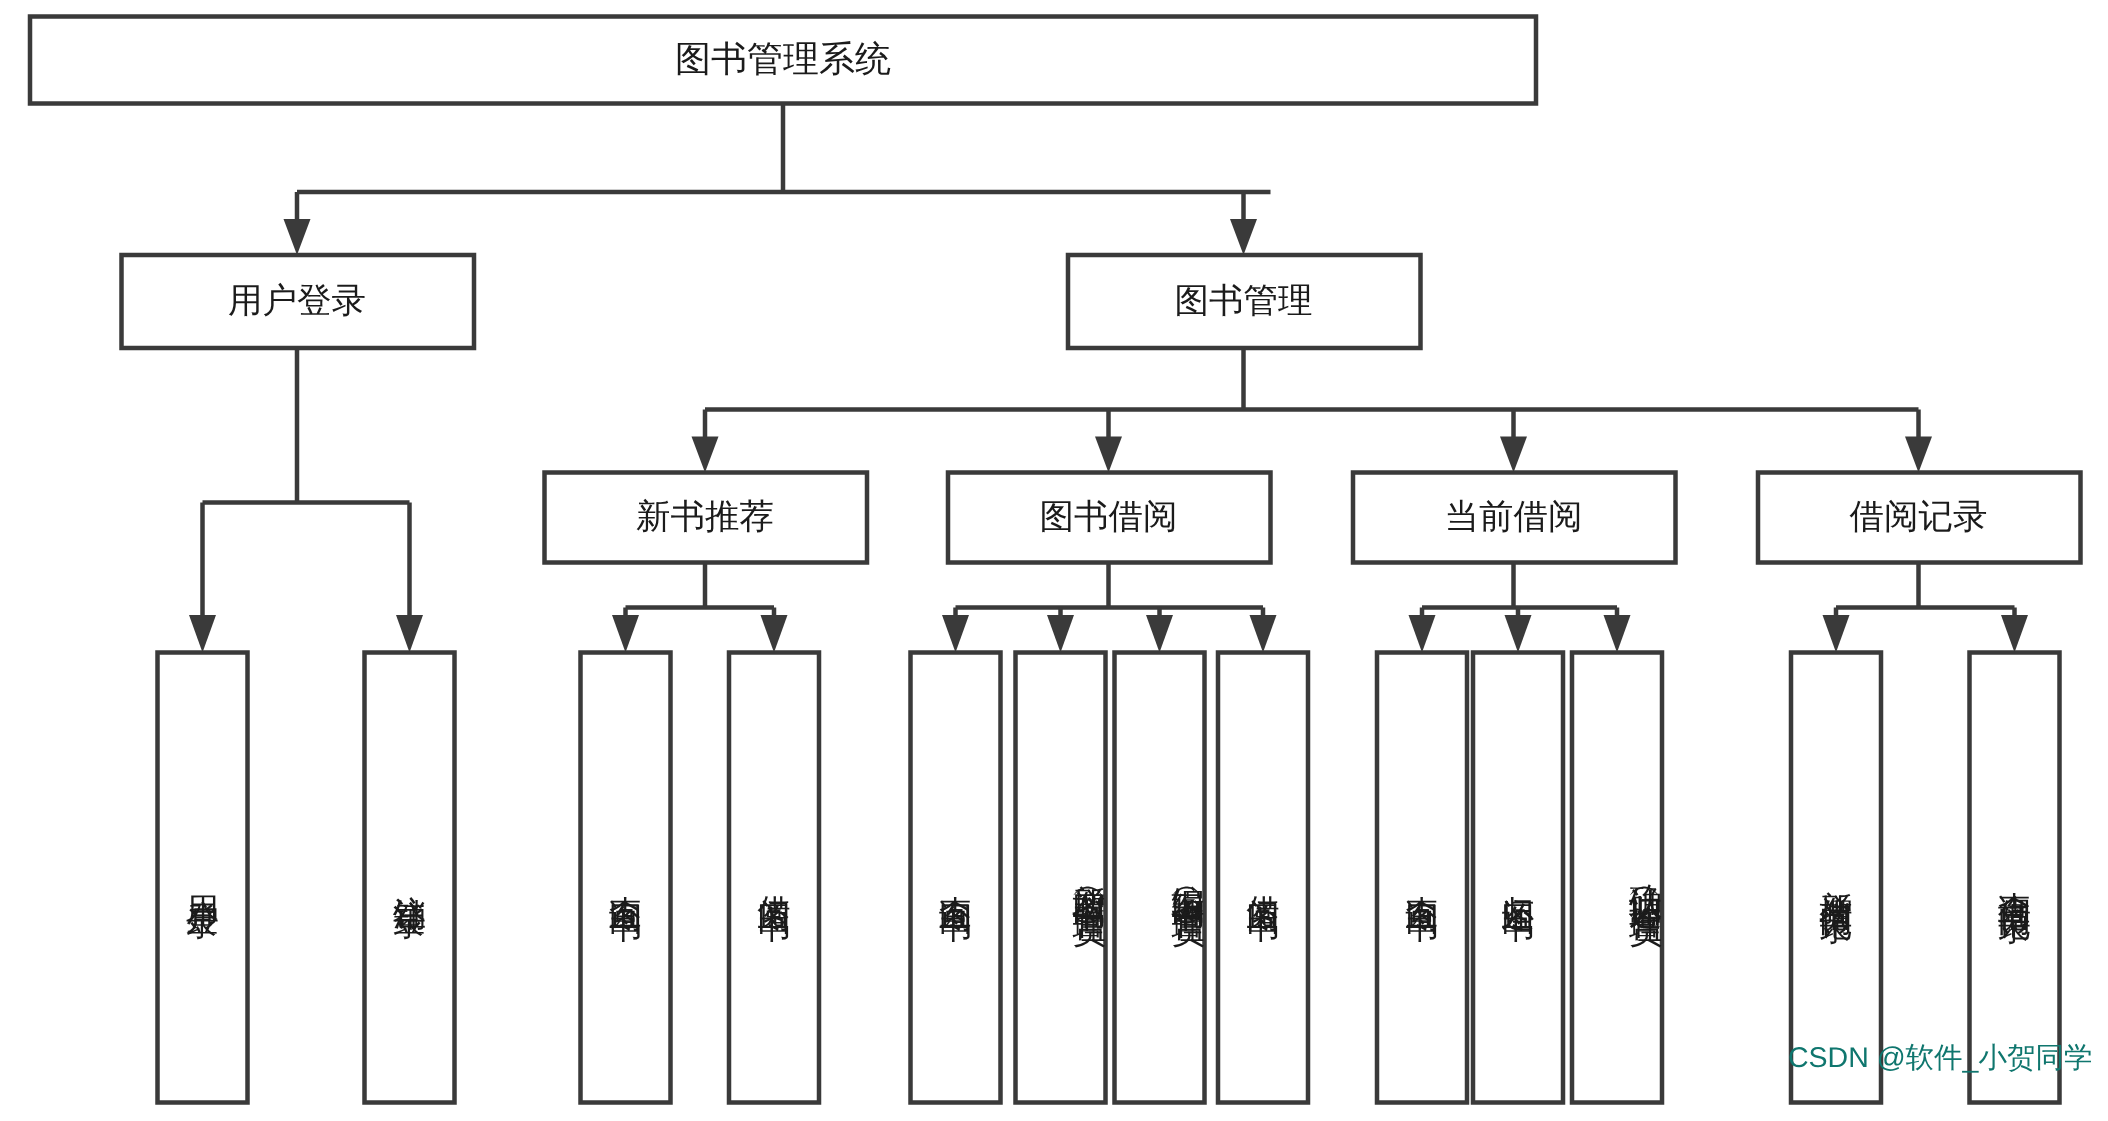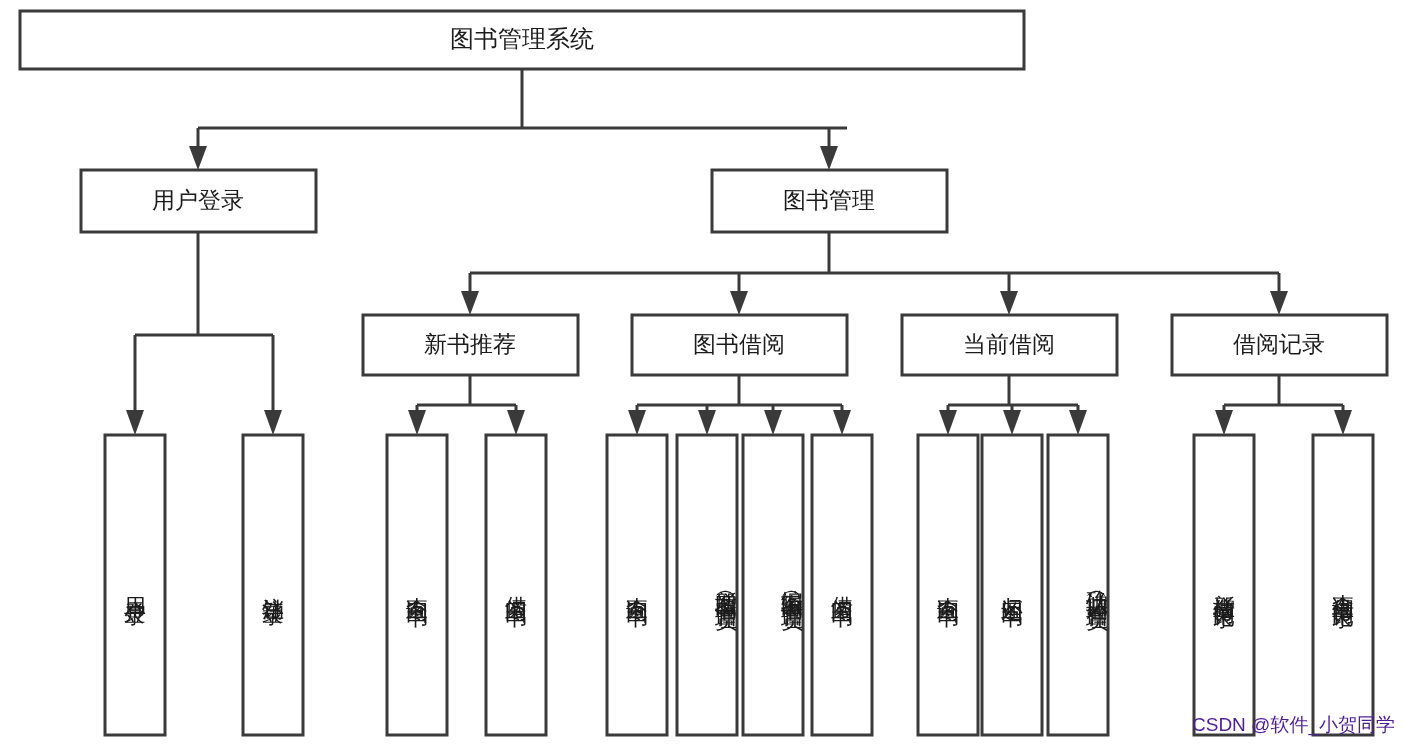--- a/index.html
+++ b/index.html
@@ -69,24 +69,24 @@
     display: flex;
     align-items: center;
     justify-content: center;
     text-align: center;
     pointer-events: none;
     box-sizing: border-box;
   }
   .watermark {
     position: absolute;
     left: 1192px;
-    top: 712px;
+    top: 692px;
     font-family: "Liberation Sans", "DejaVu Sans", sans-serif;
     font-size: 19px;
-    color: #4c1d95;
+    color: #0f766e;
     white-space: pre;
   }
 </style>
 </head>
 <body>
 
 <div id="diagram-root">
 
   <svg class="diagram-svg" viewBox="0 0 1405 747">
 

